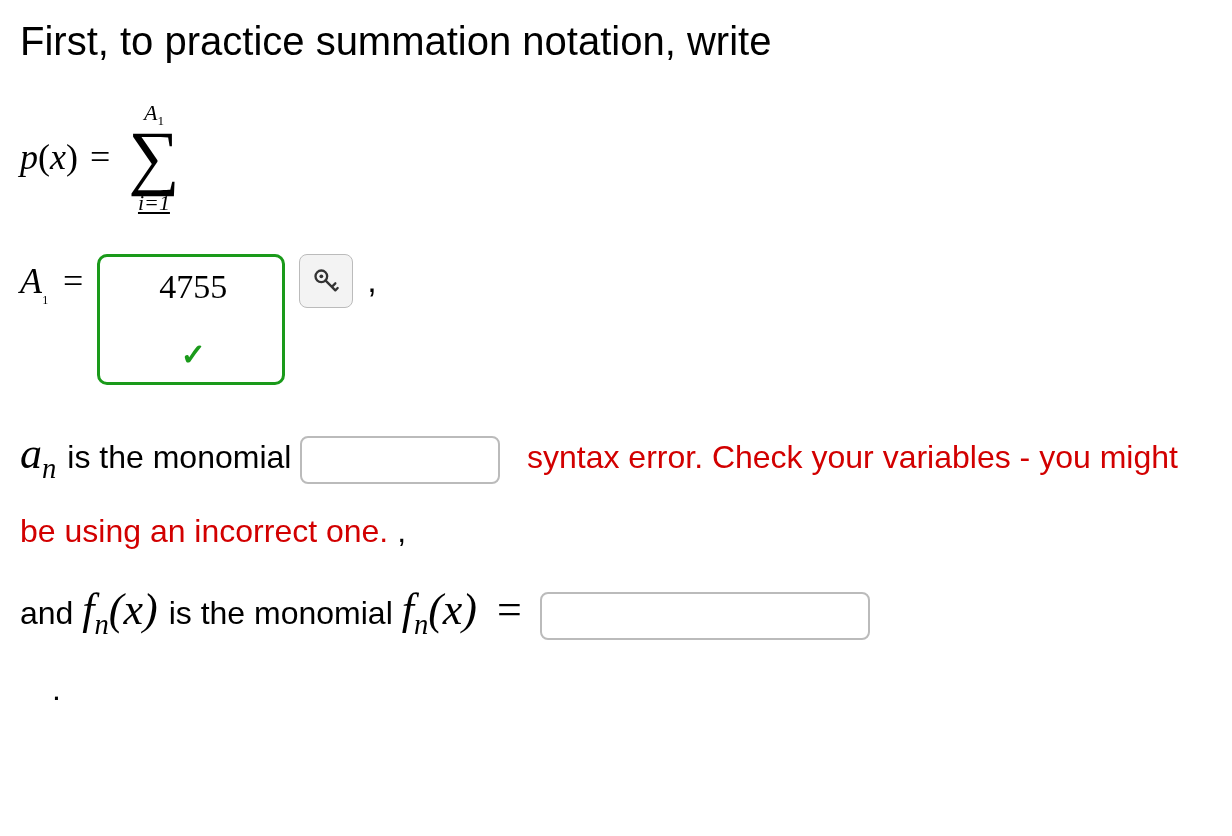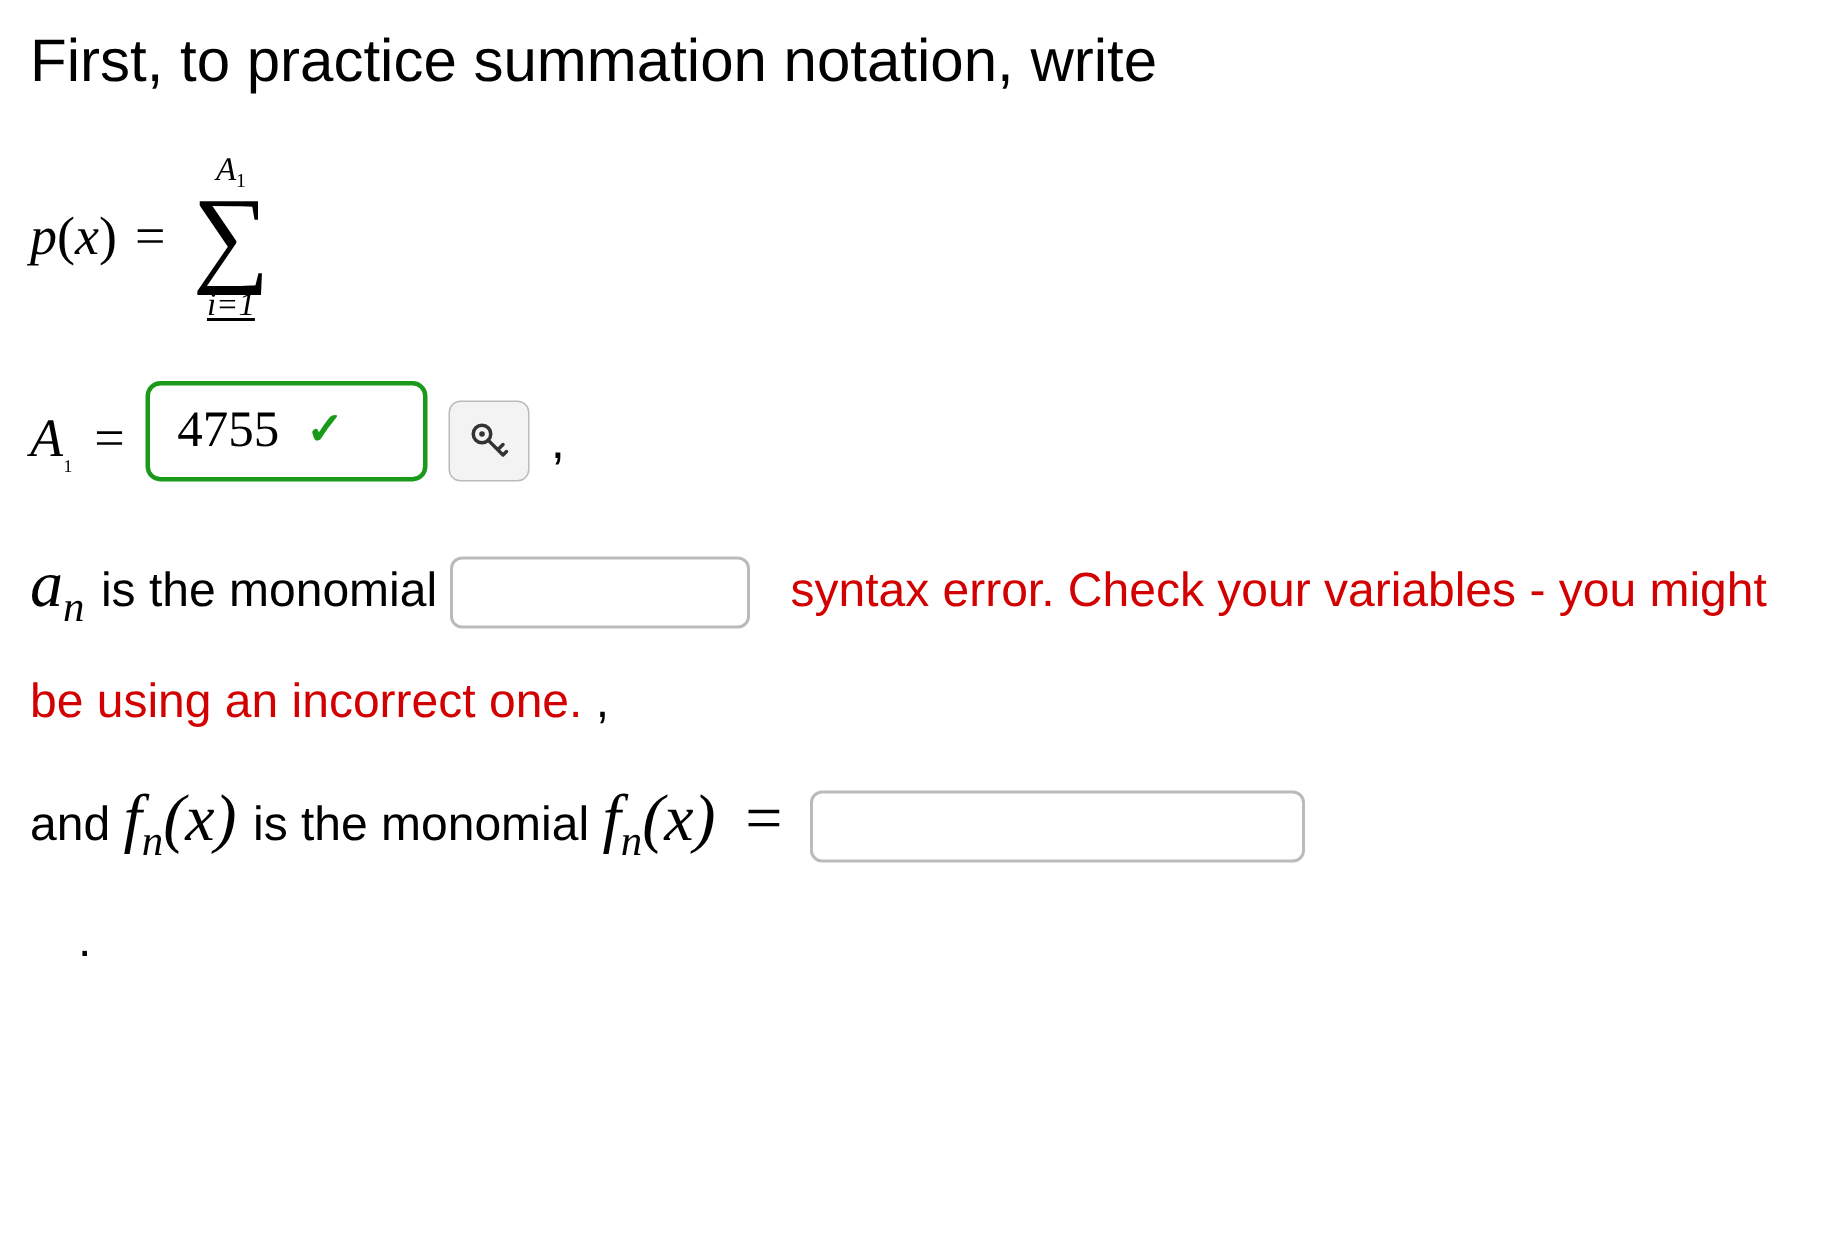--- a/index.html
+++ b/index.html
@@ -53,36 +53,37 @@
     text-decoration: underline;
   }
   .sub { font-size: 0.65em; vertical-align: -0.35em; font-style: italic; }
   .mathvar { font-family: "Cambria Math","Times New Roman",serif; font-style: italic; }
   .where {
     font-size: 32px;
     margin: 0 0 40px 0;
   }
   .row1 {
     display: flex;
-    align-items: flex-end;
+    align-items: flex-start;
     gap: 14px;
     margin-bottom: 24px;
     font-family: "Cambria Math","Times New Roman",serif;
     font-size: 36px;
   }
   .answer-box-correct {
     border: 3px solid #1a9a1a;
     border-radius: 10px;
     padding: 4px 14px 4px 18px;
     display: inline-flex;
     align-items: center;
     gap: 18px;
     font-size: 34px;
     font-family: "Cambria Math","Times New Roman",serif;
     min-width: 150px;
+    flex-direction: column;
   }
   .check {
     color: #1a9a1a;
     font-size: 30px;
     font-weight: bold;
   }
   .key-btn {
     width: 52px;
     height: 52px;
     border: 1px solid #bbb;

